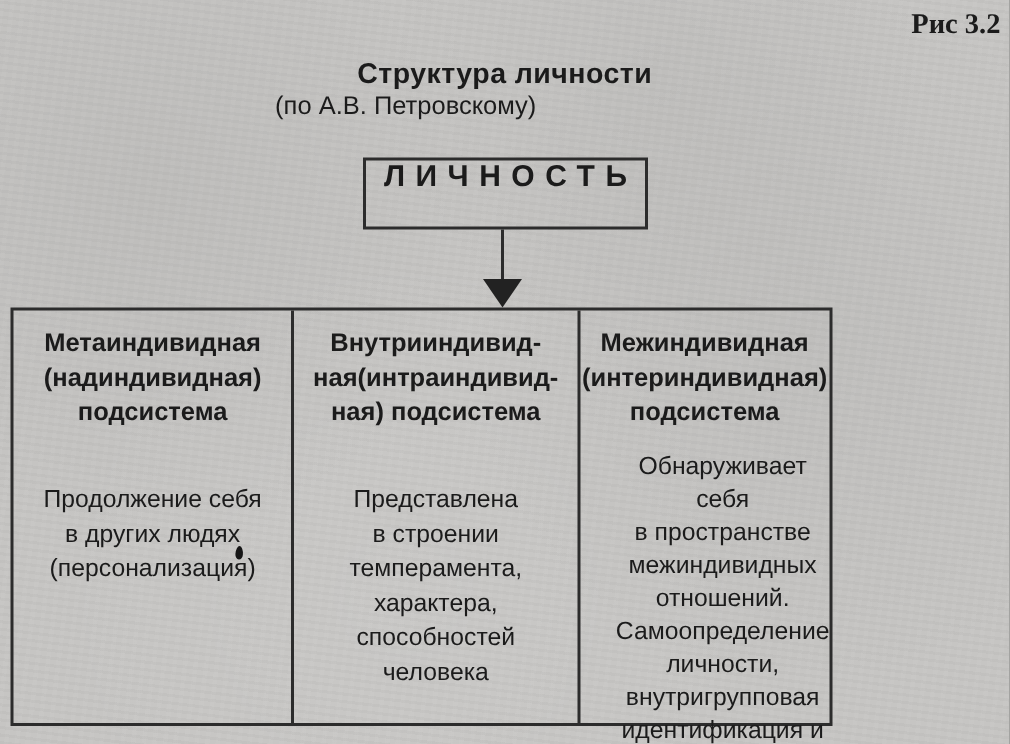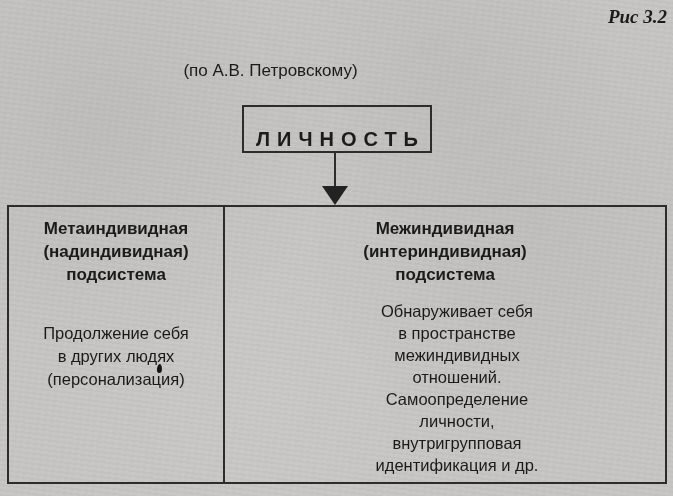--- a/index.html
+++ b/index.html
@@ -17,47 +17,47 @@
       repeating-linear-gradient(7deg, rgba(0,0,0,0.022) 0 2px, rgba(0,0,0,0) 2px 5px),
       repeating-linear-gradient(97deg, rgba(255,255,255,0.03) 0 3px, rgba(255,255,255,0) 3px 7px),
       radial-gradient(circle at 15% 25%, rgba(0,0,0,0.045), rgba(0,0,0,0) 35%),
       radial-gradient(circle at 80% 45%, rgba(0,0,0,0.035), rgba(0,0,0,0) 40%),
       radial-gradient(circle at 40% 80%, rgba(255,255,255,0.05), rgba(255,255,255,0) 45%),
       radial-gradient(circle at 65% 10%, rgba(0,0,0,0.03), rgba(0,0,0,0) 30%);
   }
   .fig-label{
     position:absolute;top:6px;right:6px;
     font-family:"Liberation Serif","DejaVu Serif",serif;
-    font-style:italic;font-weight:700;font-size:19px;
+    font-weight:700;font-size:19px;
   }
   .title{
     position:absolute;top:39px;left:0;width:673px;
     text-align:center;font-weight:700;font-size:19px;letter-spacing:.3px;
   }
   .subtitle{
     position:absolute;top:61px;left:0;width:541px;
     text-align:center;font-size:17px;
   }
   .root-box{
     position:absolute;left:242px;top:105px;width:190px;height:48px;
     box-sizing:border-box;border:2px solid var(--line,#2c2c2c);
-    display:flex;align-items:flex-end;justify-content:center;
+    display:flex;align-items:flex-start;justify-content:center;
     font-weight:700;font-size:20px;letter-spacing:7px;padding-left:7px;
   }
   .arrow-line{
     position:absolute;left:334px;top:153px;width:2px;height:36px;
     background:var(--line,#2c2c2c);
   }
   .arrow-head{
     position:absolute;left:322px;top:186px;width:0;height:0;
     border-left:13px solid transparent;border-right:13px solid transparent;
     border-top:19px solid #222;
   }
   .table{
-    position:absolute;left:7px;top:205px;width:660px;height:279px;
+    position:absolute;left:7px;top:205px;width:548px;height:279px;
     box-sizing:border-box;border:2px solid var(--line,#2c2c2c);
     display:flex;
   }
   .col{position:relative;box-sizing:border-box;}
   .col-1{width:216px;border-right:2px solid var(--line,#2c2c2c);}
   .col-2{width:219px;border-right:2px solid var(--line,#2c2c2c);}
   .col-3{flex:1;}
   .col-header{
     margin-top:10px;text-align:center;font-weight:700;
     font-size:17px;line-height:23px;white-space:pre-line;
@@ -73,37 +73,49 @@
     transform:rotate(4deg);
   }
 </style>
 </head>
 <body>
 
 <div class="page">
   <div class="noise"></div>
 
   <div class="fig-label">Рис 3.2</div>
+  <div class="title">Структура личности</div>
   <div class="subtitle">(по А.В. Петровскому)</div>
 
   <div class="root-box">
     <span>ЛИЧНОСТЬ</span>
   </div>
 
   <div class="arrow-line"></div>
   <div class="arrow-head"></div>
 
   <div class="table">
     <div class="col col-1">
       <div class="col-header">Метаиндивидная
 (надиндивидная)
 подсистема</div>
       <div class="col-body">Продолжение себя
 в других людях
 (персонализация)</div>
+    </div>
+    <div class="col col-2">
+      <div class="col-header">Внутрииндивид-
+ная(интраиндивид-
+ная) подсистема</div>
+      <div class="col-body">Представлена
+в строении
+темперамента,
+характера,
+способностей
+человека</div>
     </div>
     <div class="col col-3">
       <div class="col-header">Межиндивидная
 (интериндивидная)
 подсистема</div>
       <div class="col-body">Обнаруживает себя
 в пространстве
 межиндивидных
 отношений.
 Самоопределение

